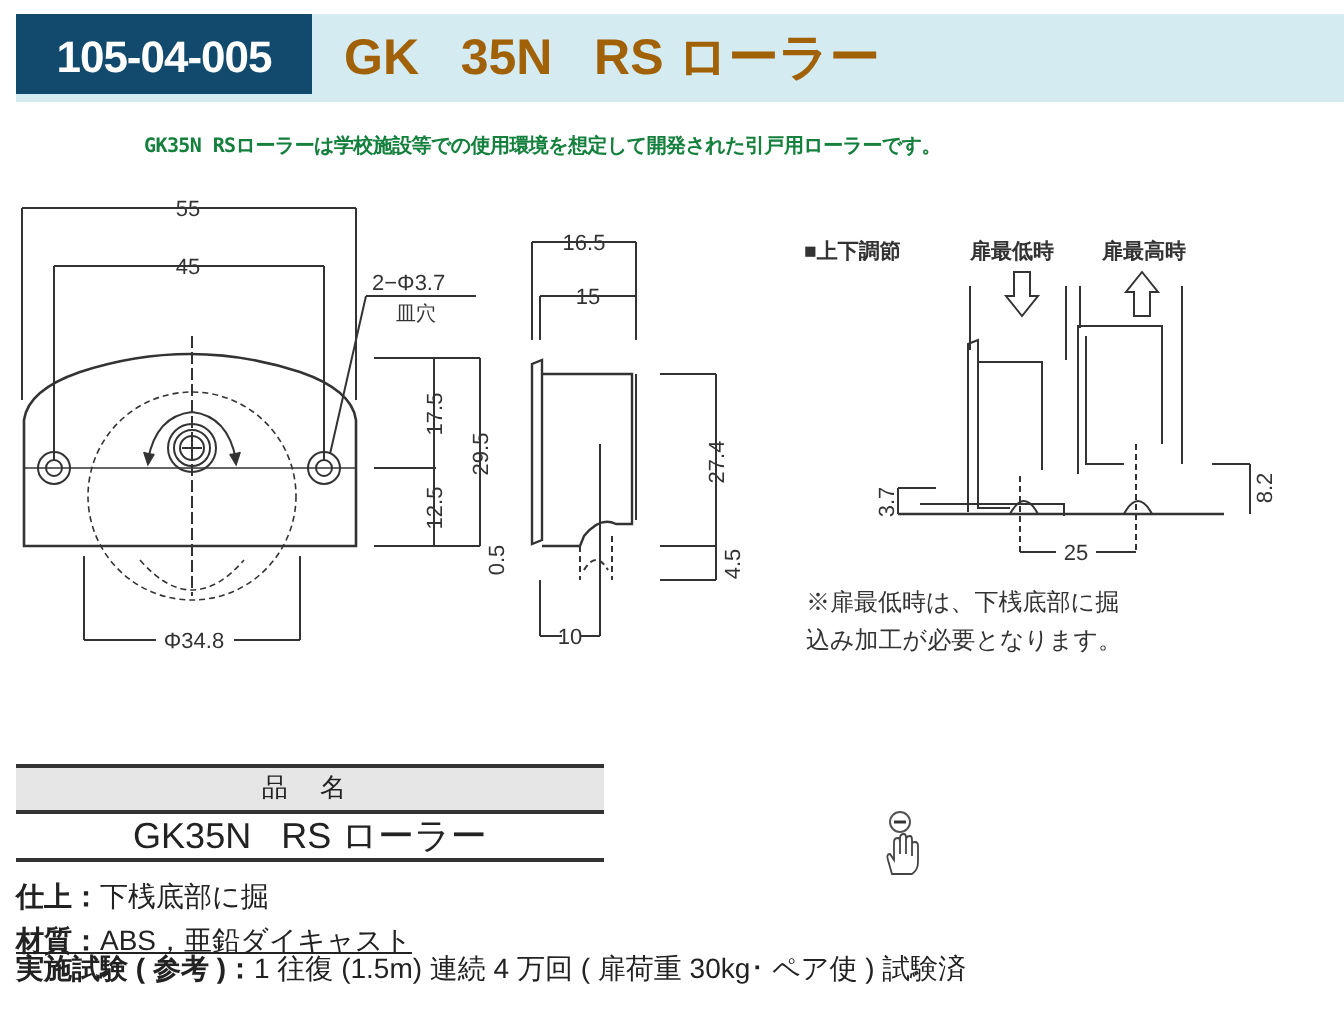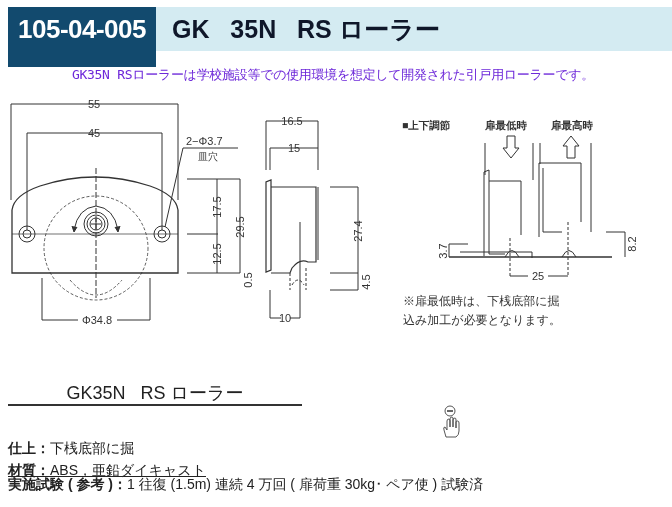--- a/index.html
+++ b/index.html
@@ -1,26 +1,26 @@
 <!DOCTYPE html>
 <html><head>
 <meta charset="utf-8">
 <style>
   html, body { margin:0; padding:0; background:#ffffff; }
   body { width:672px; height:507px; position:relative; overflow:hidden;
          font-family:"DejaVu Sans", sans-serif; color:#222; }
   .banner { position:absolute; left:8px; top:7px; width:664px; height:44px; background:#d4ebf2; }
-  .code-box { position:absolute; left:8px; top:7px; width:148px; height:60px; background:#124a6e;
+  .code-box { position:absolute; left:8px; top:7px; width:148px; height:40px; background:#124a6e;
               color:#fff; font-family:"Liberation Sans", sans-serif; font-weight:bold;
-              font-size:26px; line-height:44px; text-align:center; letter-spacing:-0.5px; }
+              font-size:22px; line-height:44px; text-align:center; letter-spacing:-0.5px; }
   .title { position:absolute; left:172px; top:7px; height:48px; line-height:44px;
-           font-family:"Liberation Sans", sans-serif; font-weight:bold; font-size:25px; color:#0f172a;
+           font-family:"Liberation Sans", sans-serif; font-weight:bold; font-size:25px; color:#a16207;
            white-space:pre; }
-  .intro { position:absolute; left:72px; top:66px; font-size:13px; color:#6d28d9; white-space:nowrap;
-           font-family:"DejaVu Sans Mono", monospace; letter-spacing:-0.3px; }
+  .intro { position:absolute; left:72px; top:66px; font-size:10px; color:#15803d; white-space:nowrap;
+           font-family:"DejaVu Sans Mono", monospace; letter-spacing:-0.3px;font-weight:bold; }
   svg text { font-family:"Liberation Sans", sans-serif; }
   .drawing { position:absolute; left:0; top:90px; }
   .tbl { position:absolute; left:8px; top:382px; width:294px; }
   .tbl .hdr { border-top:2px solid #333; border-bottom:2px solid #333; background:#e6e6e6;
               height:21px; line-height:21px; text-align:center; font-size:13px; letter-spacing:6px; }
   .tbl .row { border-bottom:2px solid #333; height:22px; line-height:22px; text-align:center; font-size:18px;
               font-family:"Liberation Sans", sans-serif; white-space:pre; }
   .spec { position:absolute; left:8px; font-size:14px; font-family:"Liberation Sans", sans-serif; white-space:nowrap; }
   .spec b { font-weight:bold;text-align:center; }
   .cursor { position:absolute; left:441px; top:405px; }
@@ -149,20 +149,21 @@
     <text x="551" y="129" font-family="DejaVu Sans" font-size="10.5" font-weight="bold">扉最高時</text>
     <text transform="translate(447,251) rotate(-90)" text-anchor="middle">3.7</text>
     <text transform="translate(636,244) rotate(-90)" text-anchor="middle">8.2</text>
     <text x="538" y="280" text-anchor="middle">25</text>
     <text x="403" y="305" font-family="DejaVu Sans" font-size="12">※扉最低時は、下桟底部に掘</text>
     <text x="403" y="324" font-family="DejaVu Sans" font-size="12">込み加工が必要となります。</text>
   </g>
 </svg>
 
 <div class="tbl">
+  <div class="hdr">品 名</div>
   <div class="row">GK35N   RS ローラー</div>
 </div>
 
 <div class="spec" style="top:440px;">
   <b>仕上：</b><span>下桟底部に掘</span>
 </div>
 <div class="spec" style="top:462px;text-decoration:underline;">
   <b>材質：</b><span>ABS，亜鉛ダイキャスト</span>
 </div>
 <div class="spec" style="top:476px;">

